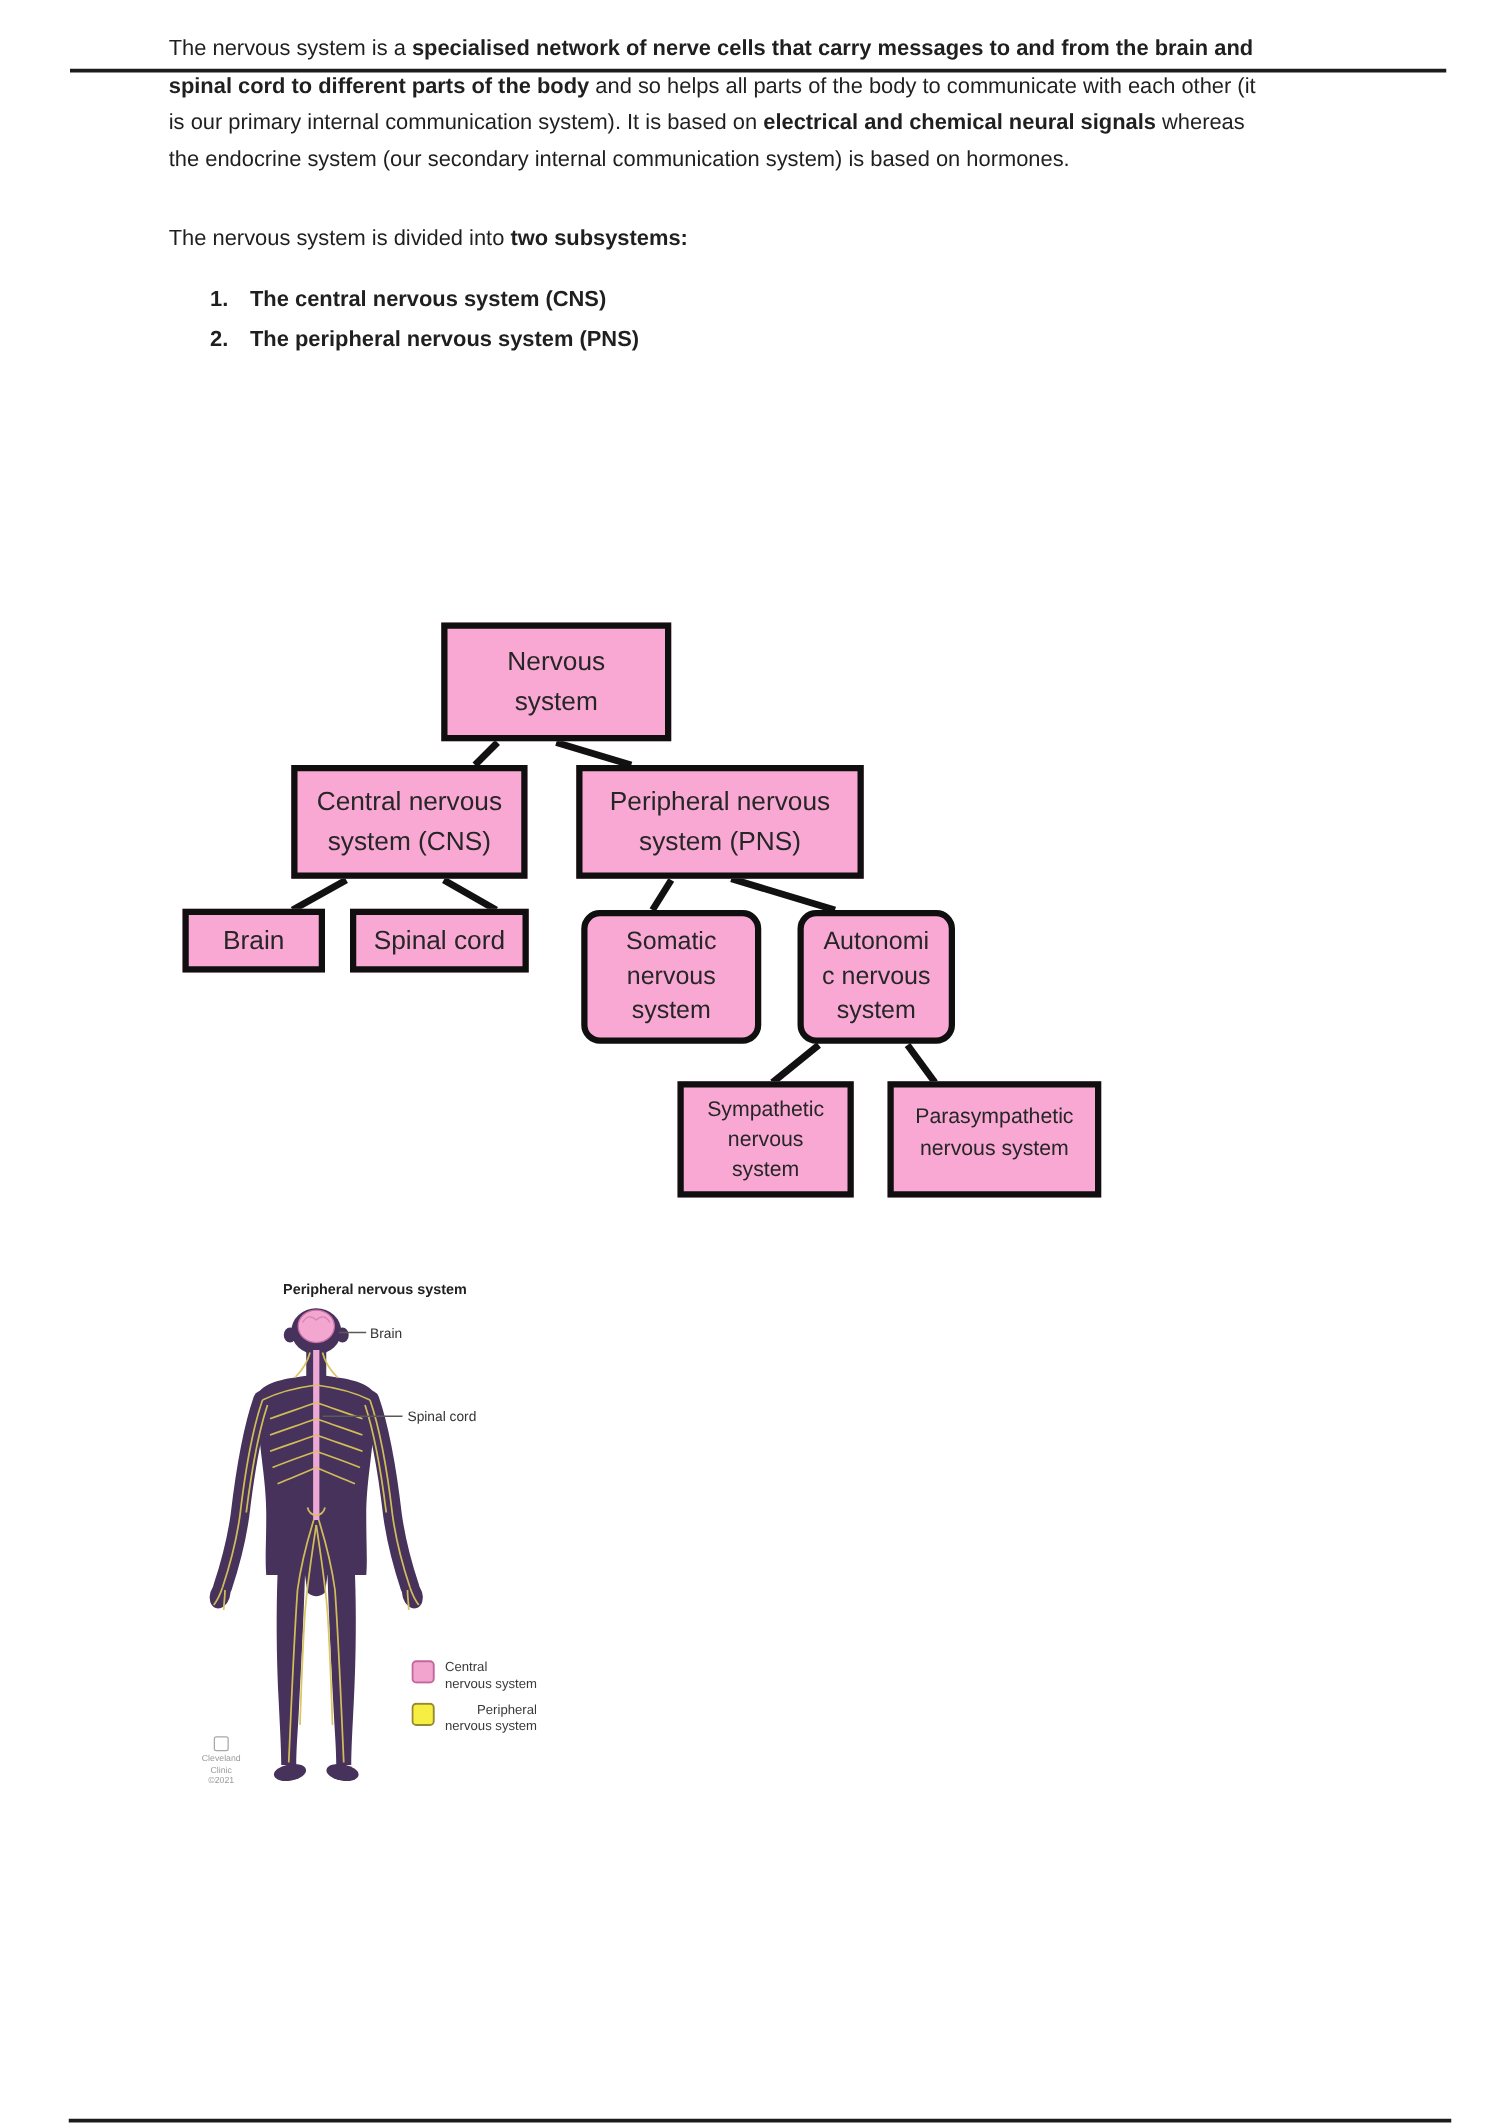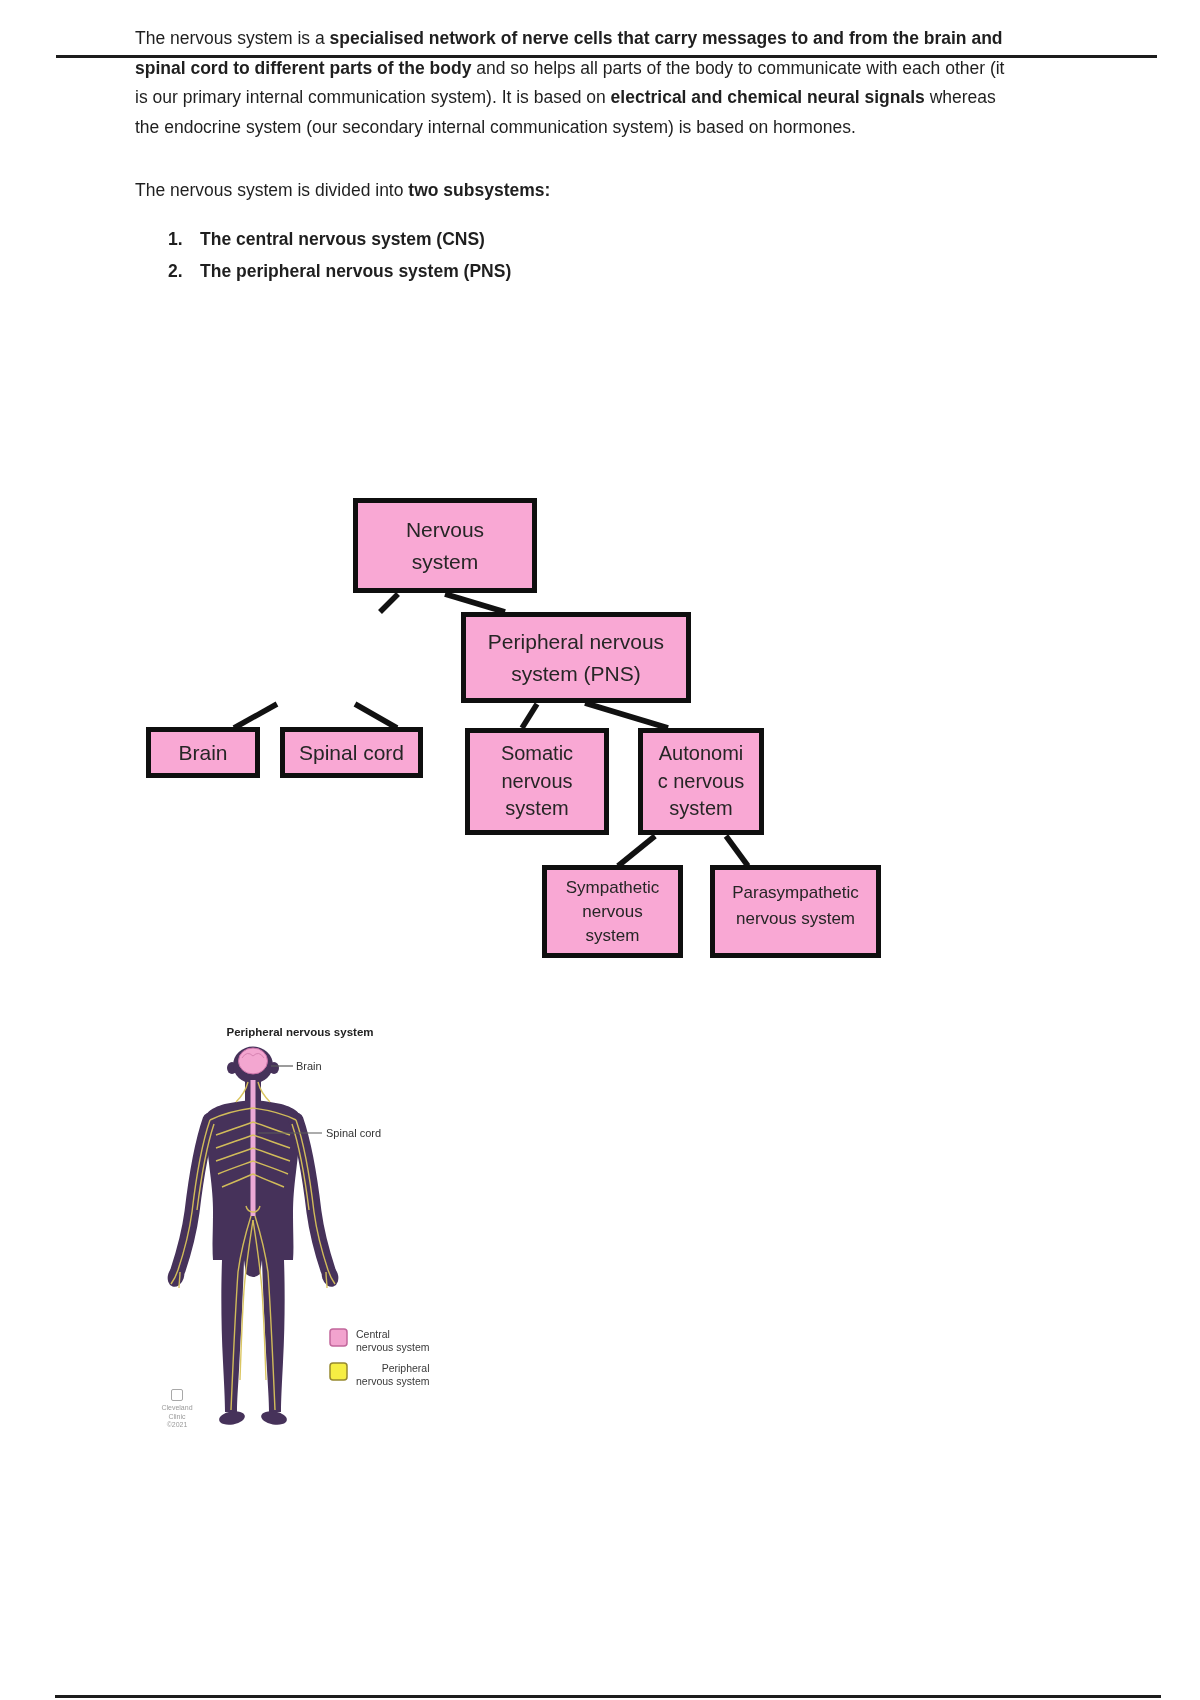--- a/index.html
+++ b/index.html
@@ -36,21 +36,21 @@
   .flowchart { position: absolute; left: 130px; top: 490px; width: 770px; height: 480px; }
   .fc-lines { position: absolute; left: 0; top: 0; width: 770px; height: 480px; }
   .fc-lines line { stroke: #111; stroke-width: 5.5px; }
   .fc-box {
     position: absolute; box-sizing: border-box;
     background: #f9a8d4; border: 5px solid #0f0f0f;
     display: flex; align-items: center; justify-content: center;
     text-align: center; white-space: pre-line;
     font-size: 21px; line-height: 32px; color: #262626;
   }
-  .fc-mid  { font-size: 20px; line-height: 27.5px; }
+  .fc-mid  { font-size: 20px; line-height: 27.5px; border-radius: 15px; }
   .fc-small{ font-size: 17px; line-height: 24px; }
   .fc-para { font-size: 17px; line-height: 26px; align-items: flex-start; padding-top: 10px; }
 
   
   .illustration { position: absolute; left: 150px; top: 985px; width: 300px; height: 420px; margin-top: 35px; }
   .illus-title {
     position: absolute; left: 0; top: 6px; width: 300px;
     text-align: center; font-size: 11.5px; font-weight: bold; color: #222;
   }
   .figure-svg { position: absolute; left: 0; top: 0; width: 300px; height: 420px; }
@@ -98,20 +98,22 @@
       <line x1="315" y1="104" x2="375" y2="122"></line>
       <line x1="147" y1="214" x2="104" y2="238"></line>
       <line x1="225" y1="214" x2="267" y2="238"></line>
       <line x1="407" y1="214" x2="392" y2="238"></line>
       <line x1="455" y1="213" x2="538" y2="238"></line>
       <line x1="525" y1="346" x2="488" y2="376"></line>
       <line x1="596" y1="346" x2="618" y2="376"></line>
     </svg>
     <div class="fc-box" style="left:223px; top:8px;   width:184px; height:95px;">Nervous
 system</div>
+    <div class="fc-box" style="left:103px; top:122px; width:189px; height:91px;">Central nervous
+system (CNS)</div>
     <div class="fc-box" style="left:331px; top:122px; width:230px; height:91px;">Peripheral nervous
 system (PNS)</div>
     <div class="fc-box" style="left:16px;  top:237px; width:114px; height:51px;">Brain</div>
     <div class="fc-box" style="left:150px; top:237px; width:143px; height:51px;">Spinal cord</div>
     <div class="fc-box fc-mid" style="left:335px; top:238px; width:144px; height:107px;">Somatic
 nervous
 system</div>
     <div class="fc-box fc-mid" style="left:508px; top:238px; width:126px; height:107px;">Autonomi
 c nervous
 system</div>

